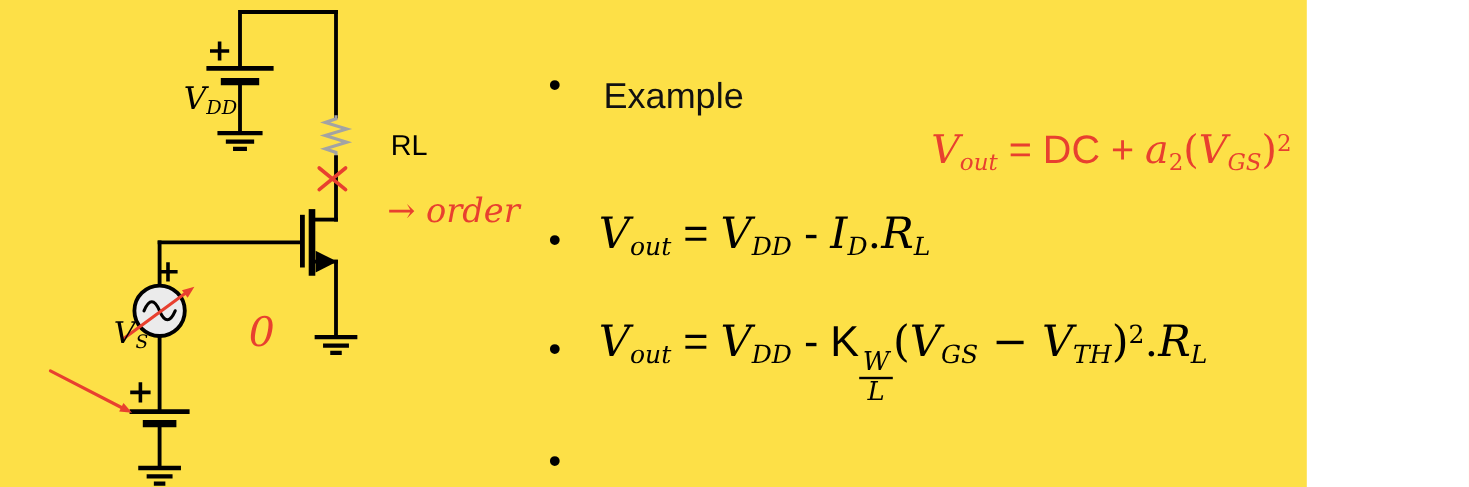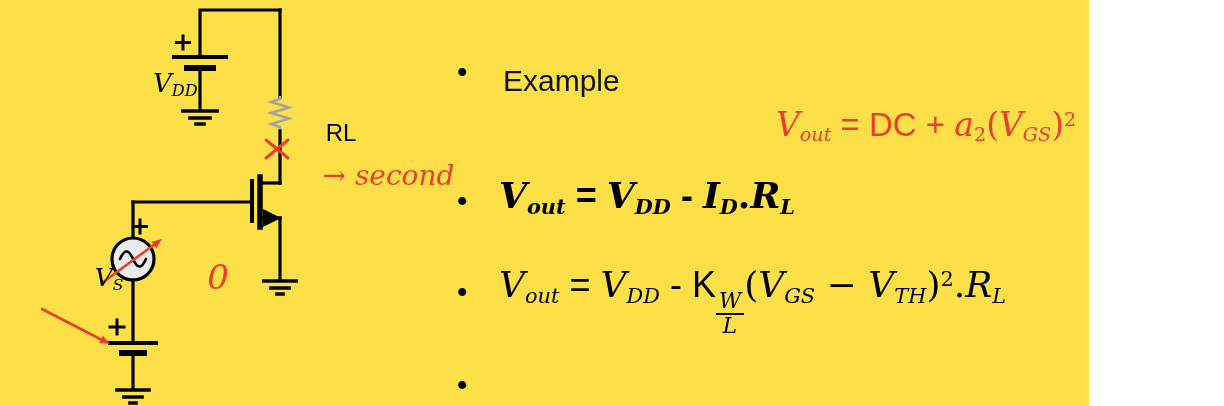--- a/index.html
+++ b/index.html
@@ -104,44 +104,44 @@
       <polygon class="redfill" points="162,239 156.4,248.2 151.6,241.8"></polygon>
       <path class="redline" d="M42,309 L102,340"></path>
       <polygon class="redfill" points="110,344 99.3,343 102.9,335.8"></polygon>
     </g>
   </svg>
 
   <div class="lbl" style="left:120px;top:44px;font-size:26px;">
     <span>V</span><span class="sub">DD</span>
   </div>
 
-  <div class="lbl sans" style="left:299px;top:97px;font-size:24px;">
+  <div class="lbl sans" style="left:299px;top:86px;font-size:24px;">
     <span>RL</span>
   </div>
 
   <div class="lbl red" style="left:287px;top:134px;font-size:28px;">
-    <span>→</span><span> </span><span>second</span>
+    <span>→</span><span> </span><span>order</span>
   </div>
 
 
   <div class="lbl" style="left:63px;top:240px;font-size:25px;text-align:right;">
     <span>V</span><span class="sub">S</span>
   </div>
 
   <div class="lbl red" style="left:164px;top:226px;font-size:34px;">
     <span>0</span>
   </div>
 
 
   <span class="abs" style="left:457px;top:55px;font-size:30px;">•</span>
   <div class="abs" style="left:503px;top:64px;font-size:30px;color:var(--body_text);">Example</div>
 
   <div class="abs math red" style="left:776px;top:108px;font-size:33px;line-height:1;"><span class="m-i">V</span><span class="m-sub">out</span><span class="m-s"> = </span><span class="m-s">DC</span><span class="m-s"> + </span><span class="m-i">a</span><span class="m-subu">2</span><span class="m-r">(</span><span class="m-i">V</span><span class="m-sub">GS</span><span class="m-r">)</span><span class="m-sup">2</span></div>
 
   <span class="abs" style="left:457px;top:184px;font-size:30px;">•</span>
-  <div class="abs math" style="left:499px;top:177px;font-size:36px;line-height:1;font-weight:bold;"><span class="m-i">V</span><span class="m-sub">out</span><span class="m-s"> = </span><span class="m-i">V</span><span class="m-sub">DD</span><span class="m-s"> - </span><span class="m-i">I</span><span class="m-sub">D</span><span class="m-r">.</span><span class="m-i">R</span><span class="m-sub">L</span></div>
+  <div class="abs math" style="left:499px;top:177px;font-size:36px;line-height:1;"><span class="m-i">V</span><span class="m-sub">out</span><span class="m-s"> = </span><span class="m-i">V</span><span class="m-sub">DD</span><span class="m-s"> - </span><span class="m-i">I</span><span class="m-sub">D</span><span class="m-r">.</span><span class="m-i">R</span><span class="m-sub">L</span></div>
 
   <span class="abs" style="left:457px;top:275px;font-size:30px;">•</span>
   <div class="abs math" style="left:499px;top:267px;font-size:36px;line-height:1;"><span class="m-i">V</span><span class="m-sub">out</span><span class="m-s"> = </span><span class="m-i">V</span><span class="m-sub">DD</span><span class="m-s"> - </span><span class="m-s">K</span><span class="m-frac"><span class="m-num">W</span><span class="m-den">L</span></span><span class="m-r">(</span><span class="m-i">V</span><span class="m-sub">GS</span><span class="m-r"> − </span><span class="m-i">V</span><span class="m-sub">TH</span><span class="m-r">)</span><span class="m-sup">2</span><span class="m-r">.</span><span class="m-i">R</span><span class="m-sub">L</span></div>
 
   <span class="abs" style="left:457px;top:368px;font-size:30px;">•</span>
 
 </div>
 
 </body></html>

